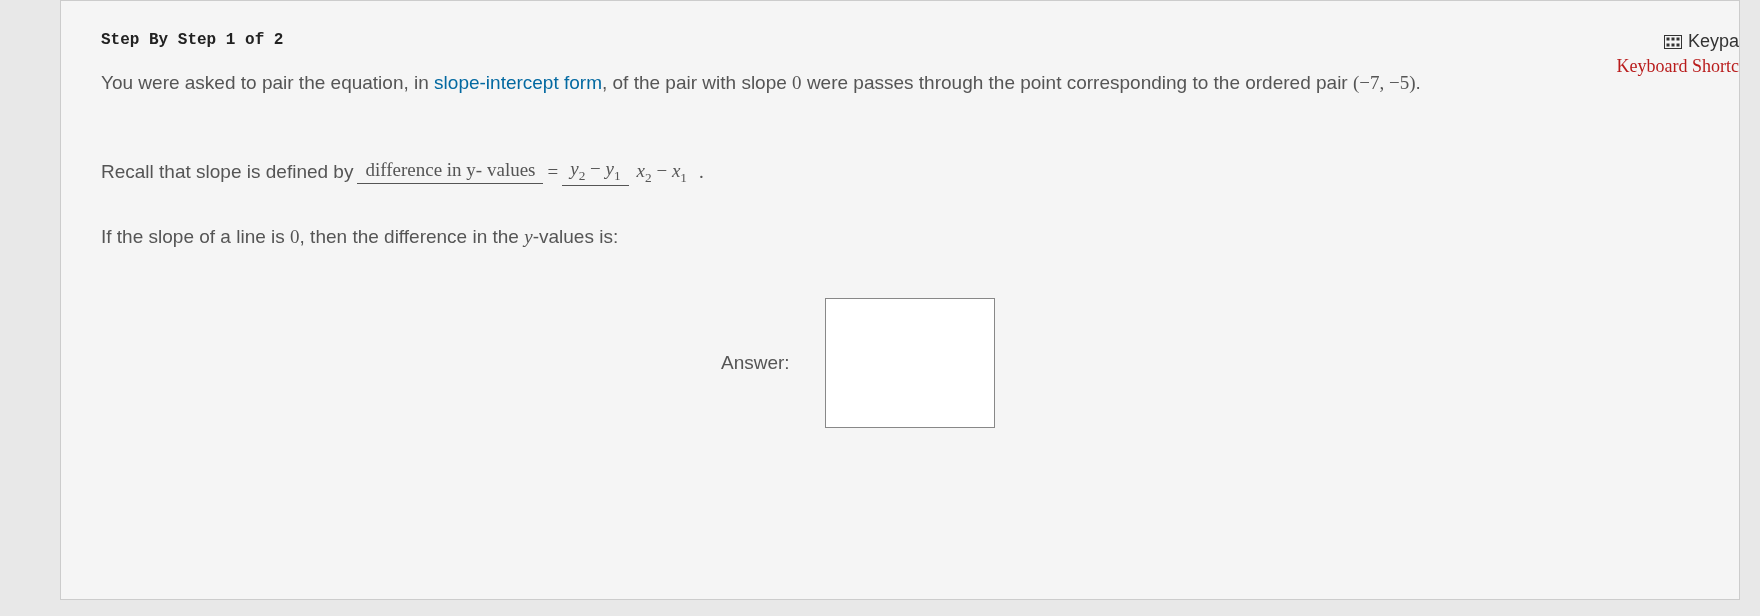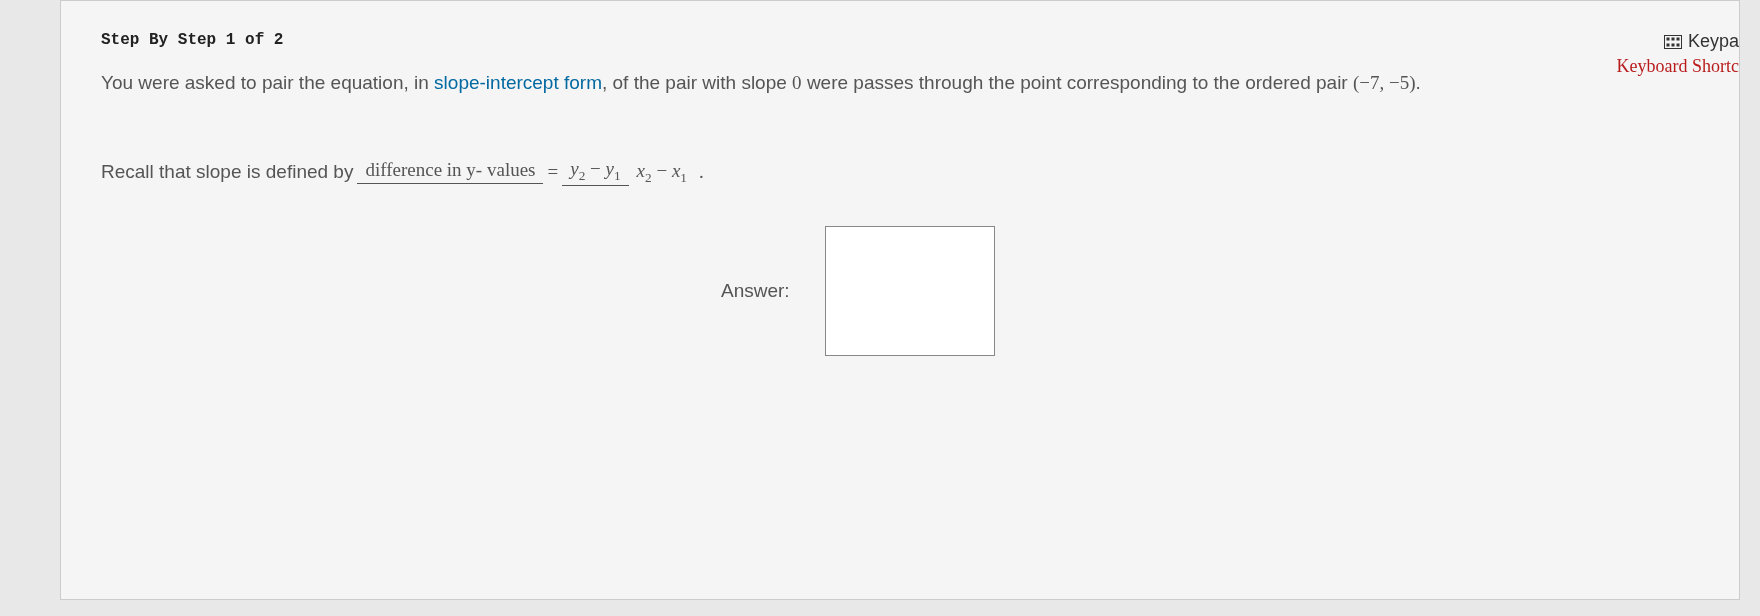--- a/index.html
+++ b/index.html
@@ -148,19 +148,22 @@
       <span class="num">
         <span class="italic">y</span><span class="sub">2</span><span> − </span><span class="italic">y</span><span class="sub">1</span>
       </span>
       <span class="den">
         <span class="italic">x</span><span class="sub">2</span><span> − </span><span class="italic">x</span><span class="sub">1</span>
       </span>
     </span>
     <span class="math-inline">.</span>
   </div>
 
+  <div class="question-line">
+    <span>If the slope of a line is </span><span class="math-inline">0</span><span>, then the difference in the </span><span class="math-inline italic">y</span><span>-values is:</span>
+  </div>
 
   <div class="answer-row">
     <span class="answer-label">Answer:</span>
     <input type="text" class="answer-input" value="" style="">
   </div>
 
 </div>
 
 </body></html>

